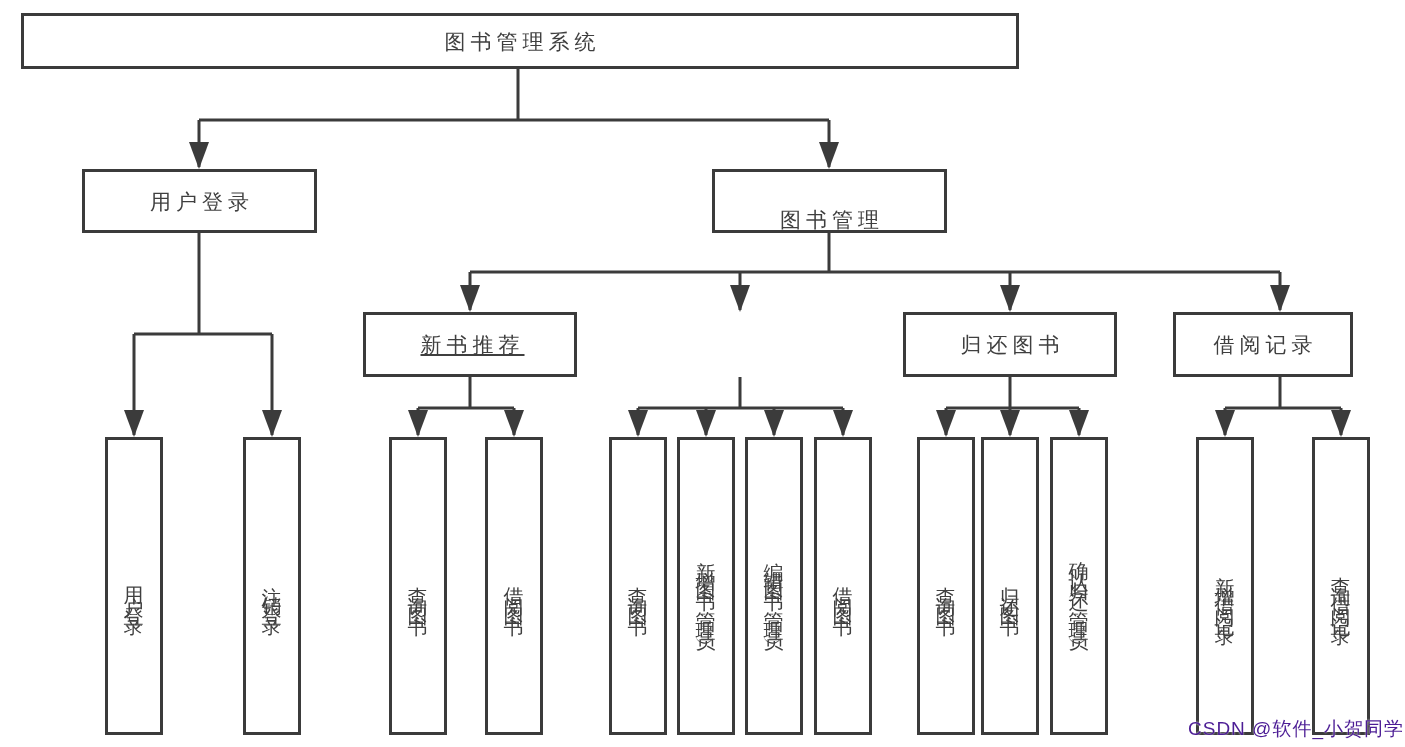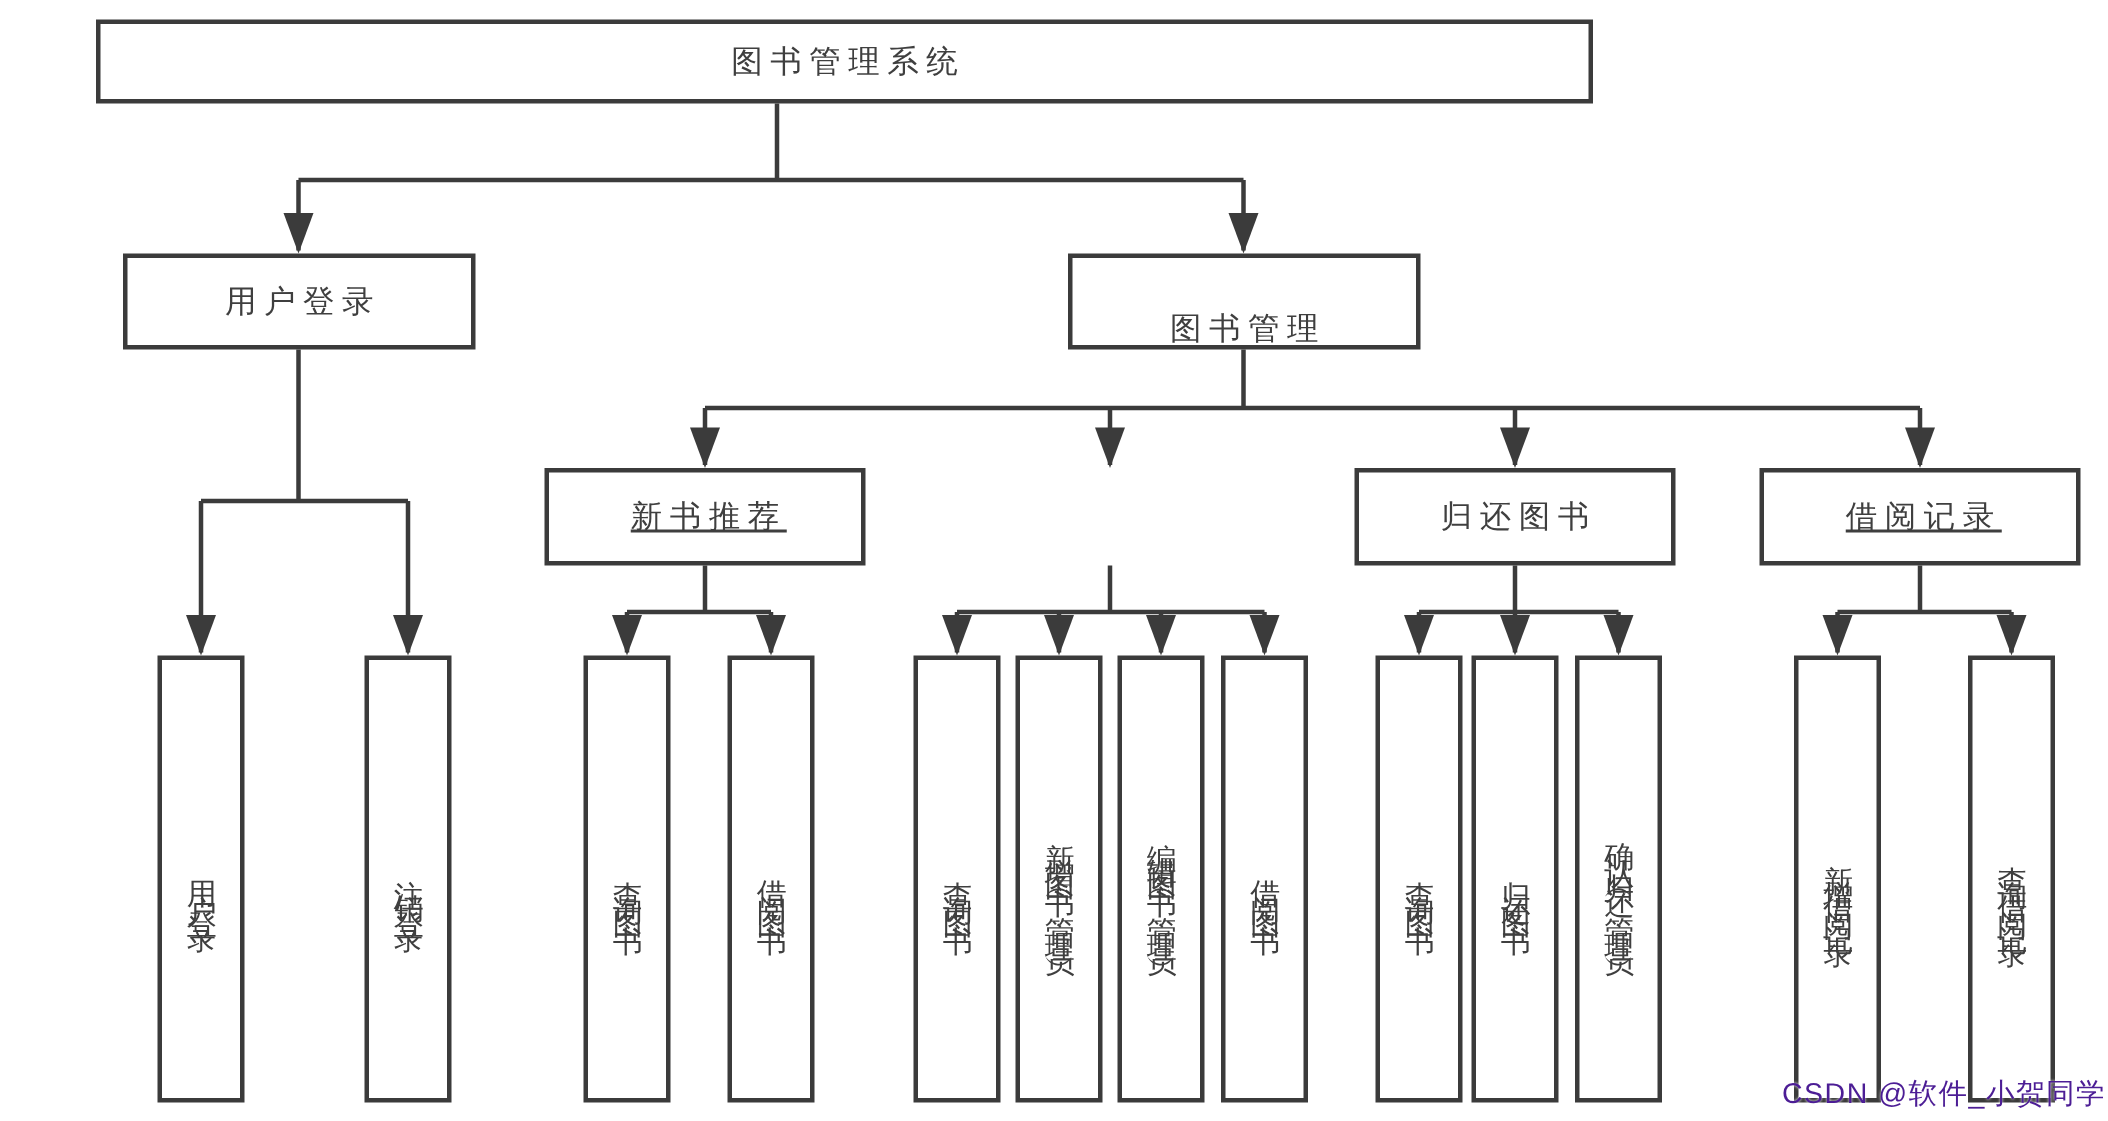--- a/index.html
+++ b/index.html
@@ -98,38 +98,38 @@
       <polygon points="764,410 784,410 774,437"></polygon>
       <polygon points="833,410 853,410 843,437"></polygon>
       <polygon points="936,410 956,410 946,437"></polygon>
       <polygon points="1000,410 1020,410 1010,437"></polygon>
       <polygon points="1069,410 1089,410 1079,437"></polygon>
       <polygon points="1215,410 1235,410 1225,437"></polygon>
       <polygon points="1331,410 1351,410 1341,437"></polygon>
     </g>
   </svg>
 
-  <div class="box" style="left:21px; top:13px; width:998px; height:56px;margin-left:43px;">
+  <div class="box" style="left:21px; top:13px; width:998px; height:56px;">
     <span class="hlabel">图书管理系统</span>
   </div>
 
   <div class="box" style="left:82px; top:169px; width:235px; height:64px;">
     <span class="hlabel">用户登录</span>
   </div>
   <div class="box" style="left:712px; top:169px; width:235px; height:64px;align-items:flex-end;">
     <span class="hlabel">图书管理</span>
   </div>
 
   <div class="box" style="left:363px; top:312px; width:214px; height:65px;text-decoration:underline;">
     <span class="hlabel">新书推荐</span>
   </div>
   <div class="box" style="left:903px; top:312px; width:214px; height:65px;">
     <span class="hlabel">归还图书</span>
   </div>
-  <div class="box" style="left:1173px; top:312px; width:214px; height:65px;text-decoration:underline;">
+  <div class="box" style="left:1173px; top:312px; width:180px; height:65px;">
     <span class="hlabel">借阅记录</span>
   </div>
 
   <div class="box leaf" style="left:105px; top:437px; width:58px; height:298px;">
     <span class="vlabel">用户登录</span>
   </div>
   <div class="box leaf" style="left:243px; top:437px; width:58px; height:298px;">
     <span class="vlabel">注销登录</span>
   </div>
   <div class="box leaf" style="left:389px; top:437px; width:58px; height:298px;">

